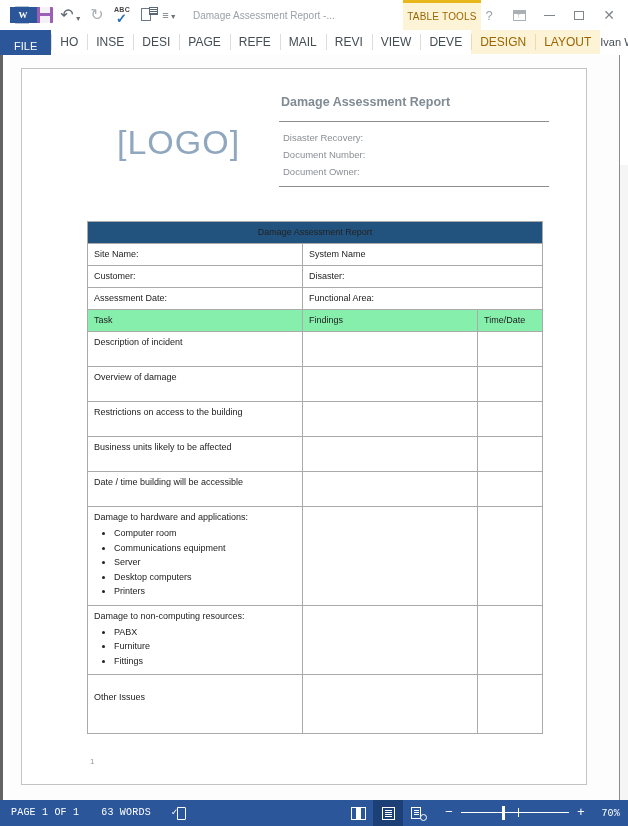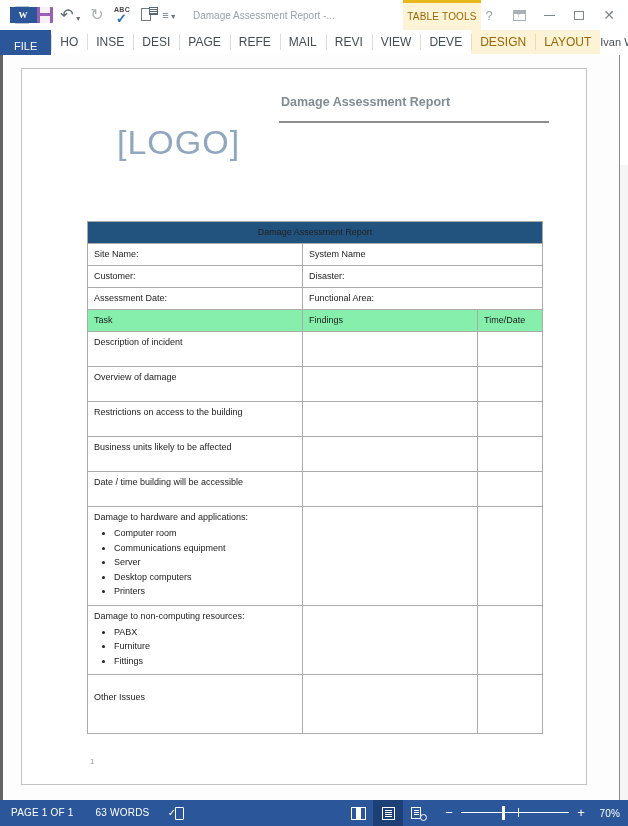--- a/index.html
+++ b/index.html
@@ -408,20 +408,21 @@
   
   .statusbar {
     height: 26px;
     background: #2b579a;
     display: flex;
     align-items: center;
     color: #ffffff;
     font-size: 10px;
     flex: none;
     position: relative;
+    font-family: Liberation Mono, monospace;
   }
   .sb-left { display: flex; align-items: center; gap: 0; }
   .sb-item {
     padding: 0 11px;
     line-height: 26px;
     white-space: nowrap;
     letter-spacing: .2px;
   }
   .proof-ico {
     position: relative;
@@ -638,20 +639,25 @@
     </div>
     <div class="scroll-edge"></div>
 
     <div class="page">
 
       <div class="dochead">
         <div class="logo">[LOGO]</div>
         <div class="hdr-right">
           <div class="hdr-title">Damage Assessment Report</div>
           <div class="rule"></div>
+          <div class="hdr-lines">
+            <div class="hdr-line">Disaster Recovery:</div>
+            <div class="hdr-line">Document Number:</div>
+            <div class="hdr-line">Document Owner:</div>
+          </div>
           <div class="rule"></div>
         </div>
       </div>
 
       <table class="dat">
         <colgroup>
           <col style="width:215px">
           <col style="width:175px">
           <col style="width:65px">
         </colgroup>

